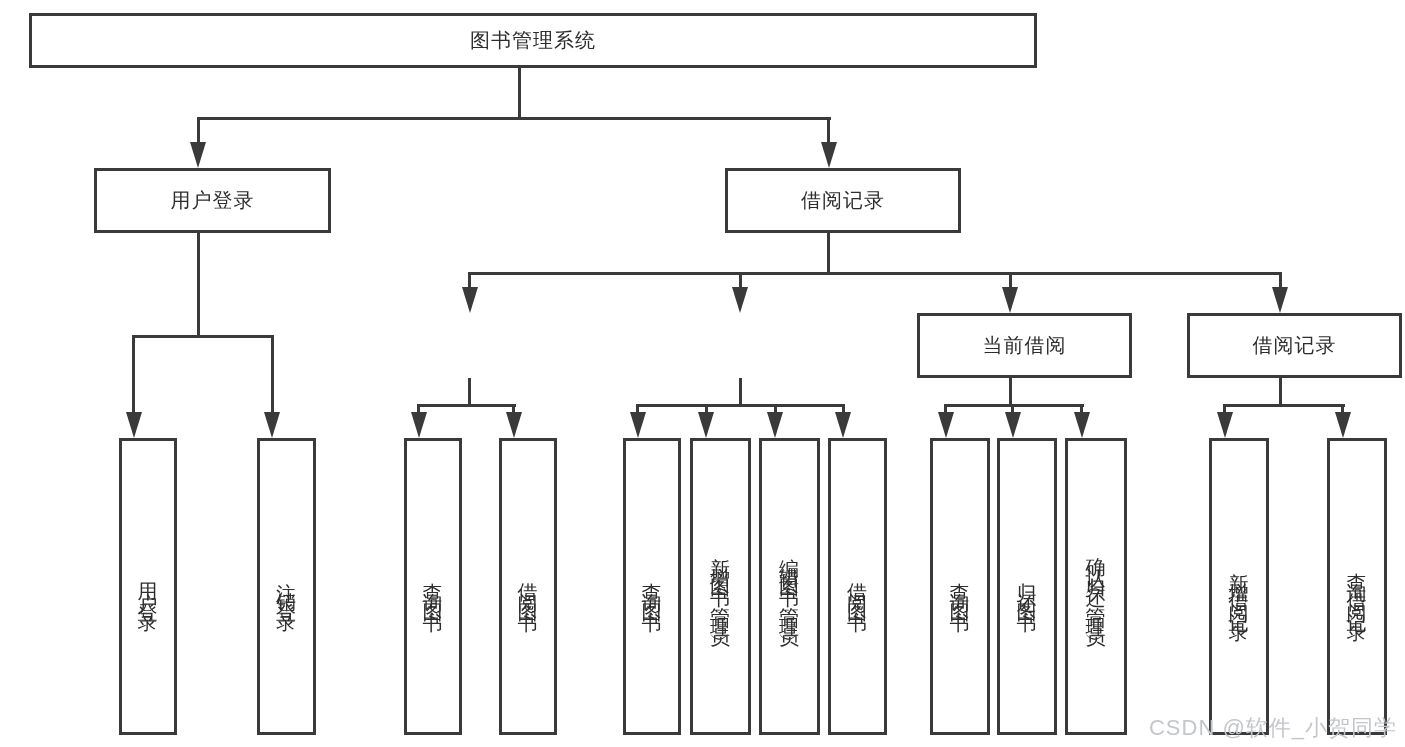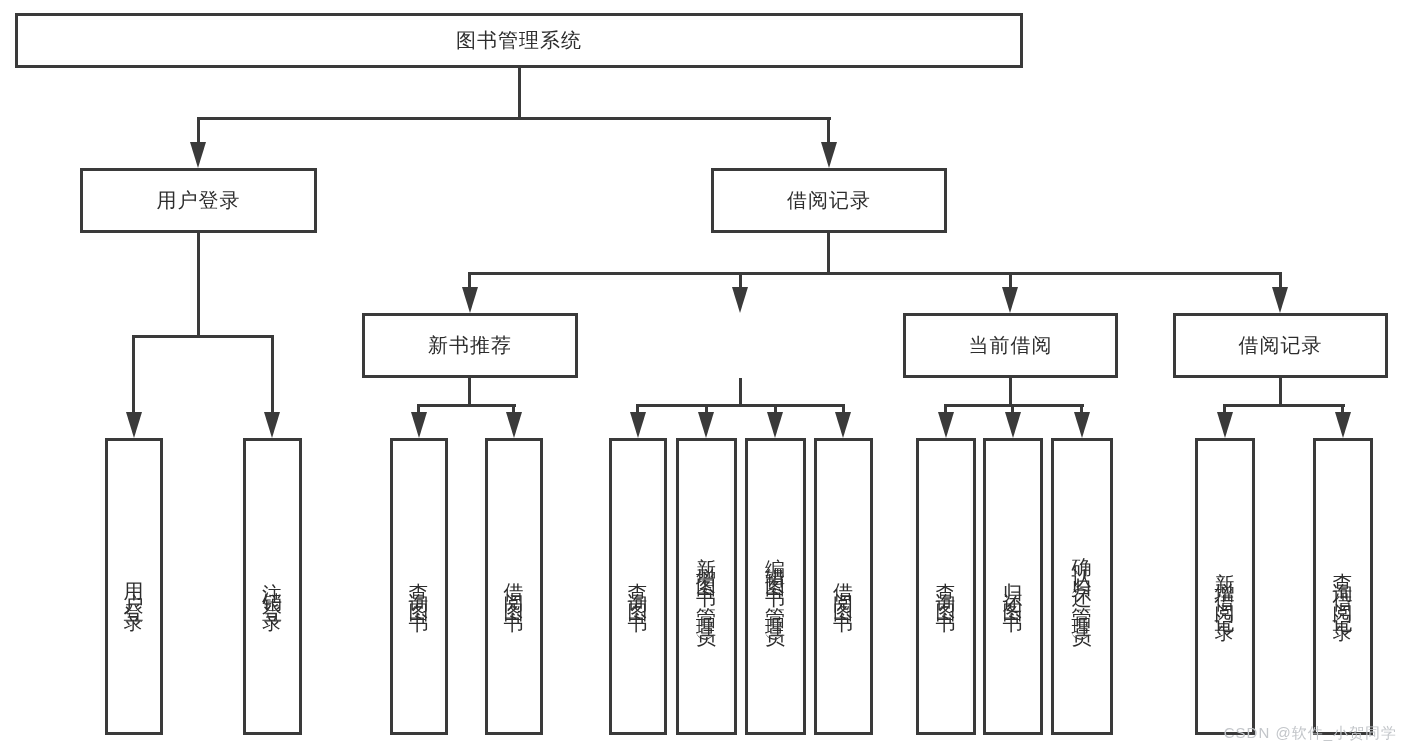--- a/index.html
+++ b/index.html
@@ -19,20 +19,21 @@
   .node{
     position:absolute;
     box-sizing:border-box;
     border:3px solid var(--line);
     background:var(--bg);
     color:var(--text);
     display:flex;align-items:center;justify-content:center;
     font-size:20px;
     letter-spacing:1px;
     text-align:center;
+    margin-left:14px;
   }
   .leaf{
     writing-mode:vertical-rl;
     text-orientation:mixed;
     letter-spacing:10px;
     line-height:1;
     font-size:20px;
   }
   .hline,.vline{
     position:absolute;
@@ -44,36 +45,35 @@
     position:absolute;
     width:0;height:0;
     border-left:8px solid transparent;
     border-right:8px solid transparent;
     border-top:26px solid var(--line);
   }
   .watermark{
     position:absolute;
     right:8px;bottom:4px;
     color:var(--wm);
-    font-size:15px;
+    font-size:22px;
     letter-spacing:1px;
     white-space:nowrap;
   }
 </style>
 </head>
 <body>
 
 <div class="canvas">
 
   <div class="node" style="left:15px;top:13px;width:1008px;height:55px;">图书管理系统</div>
 
   <div class="node" style="left:80px;top:168px;width:237px;height:65px;">用户登录</div>
   <div class="node" style="left:711px;top:168px;width:236px;height:65px;">借阅记录</div>
 
-  <div class="node" style="left:362px;top:313px;width:216px;height:65px;">新书推荐</div>
   <div class="node" style="left:1173px;top:313px;width:215px;height:65px;">借阅记录</div>
   <div class="node" style="left:903px;top:313px;width:215px;height:65px;">当前借阅</div>
 
   <div class="node leaf" style="left:105px;top:438px;width:58px;height:297px;">用户登录</div>
   <div class="node leaf" style="left:243px;top:438px;width:59px;height:297px;">注销登录</div>
   <div class="node leaf" style="left:390px;top:438px;width:58px;height:297px;">查询图书</div>
   <div class="node leaf" style="left:485px;top:438px;width:58px;height:297px;">借阅图书</div>
   <div class="node leaf" style="left:609px;top:438px;width:58px;height:297px;">查询图书</div>
   <div class="node leaf" style="left:676px;top:438px;width:61px;height:297px;">新增图书（管理员）</div>
   <div class="node leaf" style="left:745px;top:438px;width:61px;height:297px;">编辑图书（管理员）</div>

